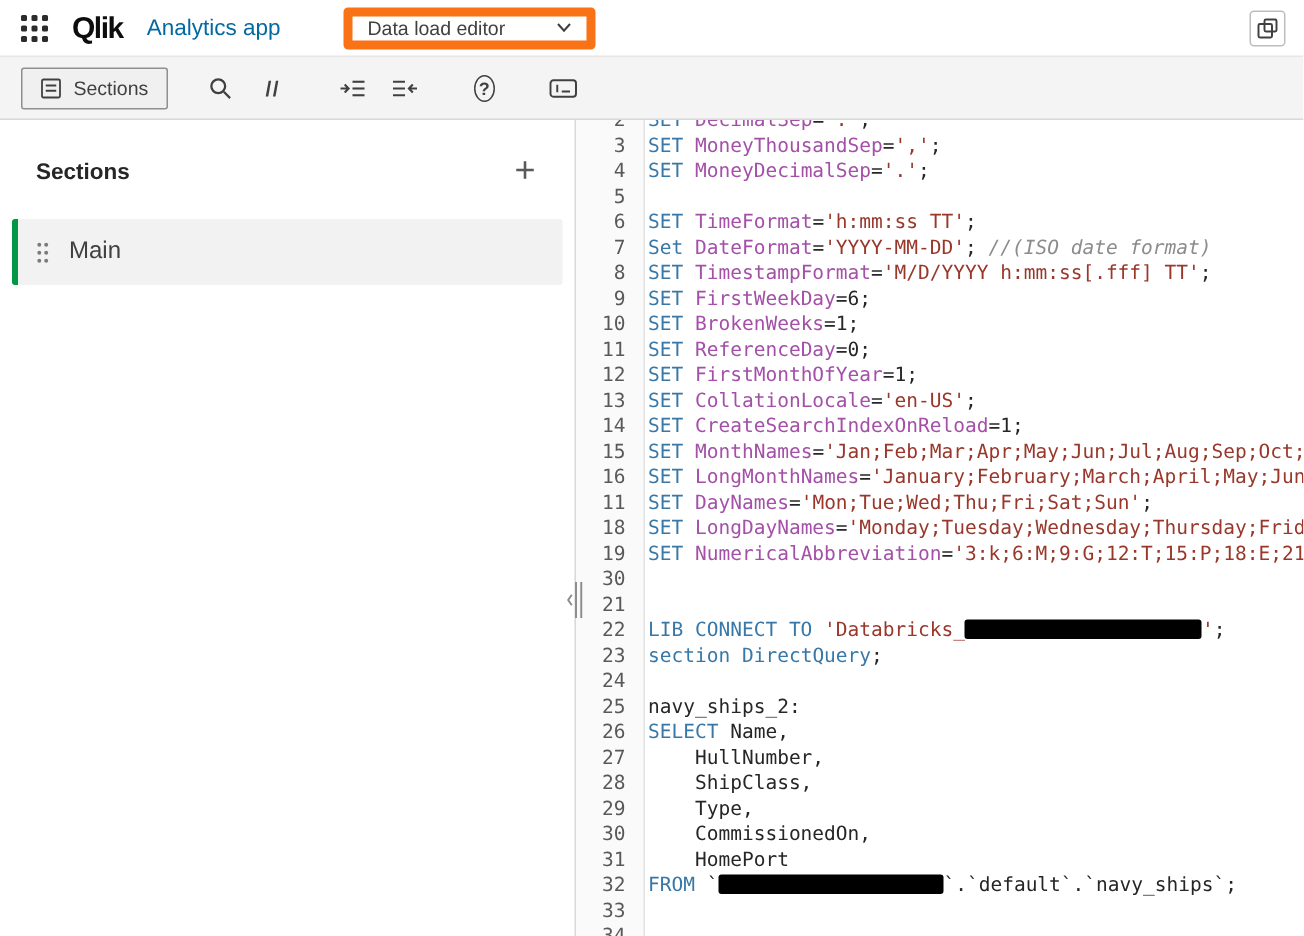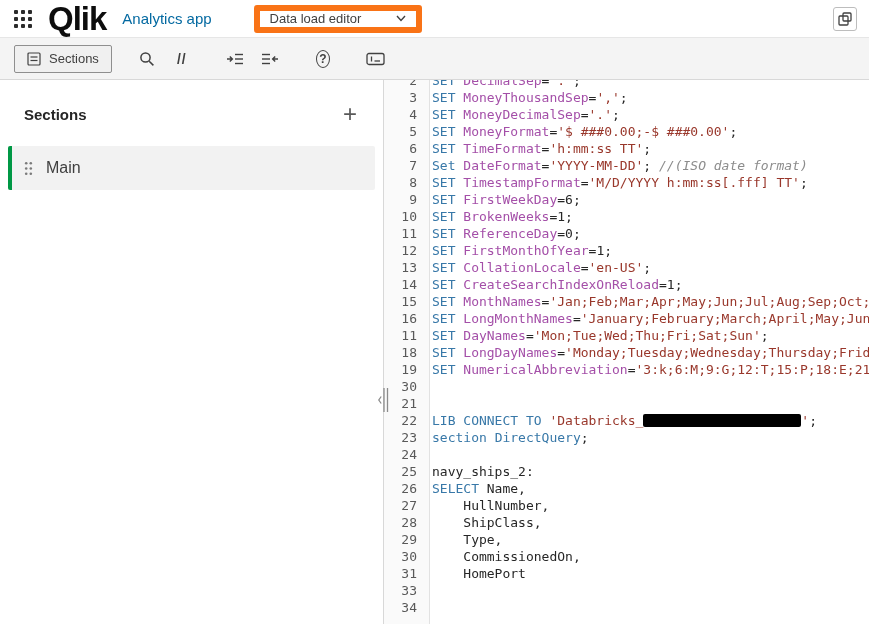--- a/index.html
+++ b/index.html
@@ -11,21 +11,21 @@
   body{
     width:869px;height:624px;overflow:hidden;background:#fff;
     font-family:"Liberation Sans",sans-serif;color:#262626;
   }
   
   .header{
     height:38px;display:flex;align-items:center;padding:0 12px;
     border-bottom:1px solid #e6e6e6;background:#fff;
   }
   .waffle{width:22px;height:22px;display:flex;align-items:center;justify-content:center;cursor:pointer;}
-  .logo{font-size:33px;font-weight:bold;letter-spacing:-1px;color:#0d0d0d;margin-left:14px;line-height:1;}
+  .logo{font-size:20px;font-weight:bold;letter-spacing:-1px;color:#0d0d0d;margin-left:14px;line-height:1;}
   .app-title{margin-left:16px;font-size:15px;color:#0369a1;}
   .view-select{
     margin-left:42px;height:28px;min-width:168px;border:6px solid #f97316;border-radius:3px;
     background:#fff;display:flex;align-items:center;justify-content:space-between;
     padding:0 10px;font-size:13px;color:#404040;cursor:pointer;
   }
   .header-spacer{flex:1;}
   .hdr-right-btn{
     width:24px;height:24px;border:1px solid #bdbdbd;border-radius:3px;background:#fff;
     display:flex;align-items:center;justify-content:center;cursor:pointer;
@@ -224,21 +224,20 @@
         <div class="code-line">
           <span class="ln">3</span>
           <span class="lt"><span class="tk-kw">SET </span><span class="tk-var">MoneyThousandSep</span><span class="tk-plain">=</span><span class="tk-str">','</span><span class="tk-plain">;</span></span>
         </div>
         <div class="code-line">
           <span class="ln">4</span>
           <span class="lt"><span class="tk-kw">SET </span><span class="tk-var">MoneyDecimalSep</span><span class="tk-plain">=</span><span class="tk-str">'.'</span><span class="tk-plain">;</span></span>
         </div>
         <div class="code-line">
           <span class="ln">5</span>
-          <span class="lt"><span class="tk-kw">SET </span><span class="tk-var">MoneyFormat</span><span class="tk-plain">=</span><span class="tk-str">'$ ###0.00;-$ ###0.00'</span><span class="tk-plain">;</span></span>
         </div>
         <div class="code-line">
           <span class="ln">6</span>
           <span class="lt"><span class="tk-kw">SET </span><span class="tk-var">TimeFormat</span><span class="tk-plain">=</span><span class="tk-str">'h:mm:ss TT'</span><span class="tk-plain">;</span></span>
         </div>
         <div class="code-line">
           <span class="ln">7</span>
           <span class="lt"><span class="tk-kw">Set </span><span class="tk-var">DateFormat</span><span class="tk-plain">=</span><span class="tk-str">'YYYY-MM-DD'</span><span class="tk-plain">; </span><span class="tk-comment">//(ISO date format)</span></span>
         </div>
         <div class="code-line">
@@ -331,20 +330,24 @@
         </div>
         <div class="code-line">
           <span class="ln">30</span>
           <span class="lt"><span class="tk-plain">    CommissionedOn,</span></span>
         </div>
         <div class="code-line">
           <span class="ln">31</span>
           <span class="lt"><span class="tk-plain">    HomePort</span></span>
         </div>
         <div class="code-line">
+          <span class="ln">32</span>
+          <span class="lt"><span class="tk-kw">FROM </span><span class="tk-plain">`</span><span class="redact" style="width: 150px;"></span><span class="tk-plain">`.`default`.`navy_ships`</span><span class="tk-plain">;</span></span>
+        </div>
+        <div class="code-line">
           <span class="ln">33</span>
           <span class="lt"></span>
         </div>
         <div class="code-line">
           <span class="ln">34</span>
           <span class="lt"></span>
         </div>
       </div>
   </div>
 

